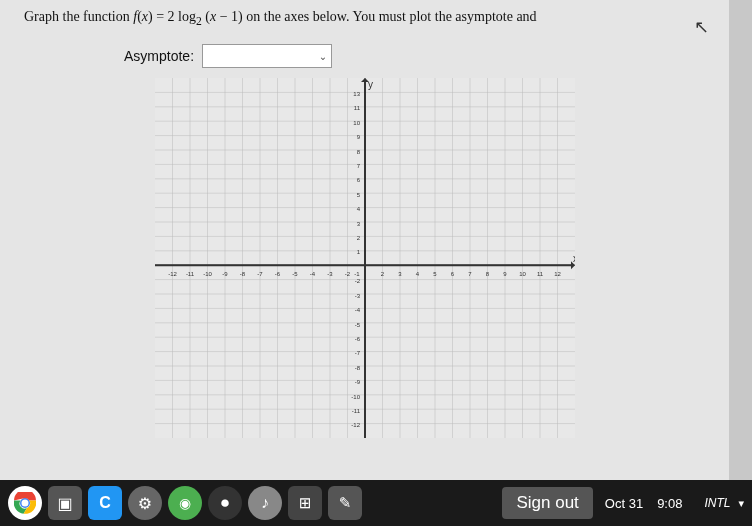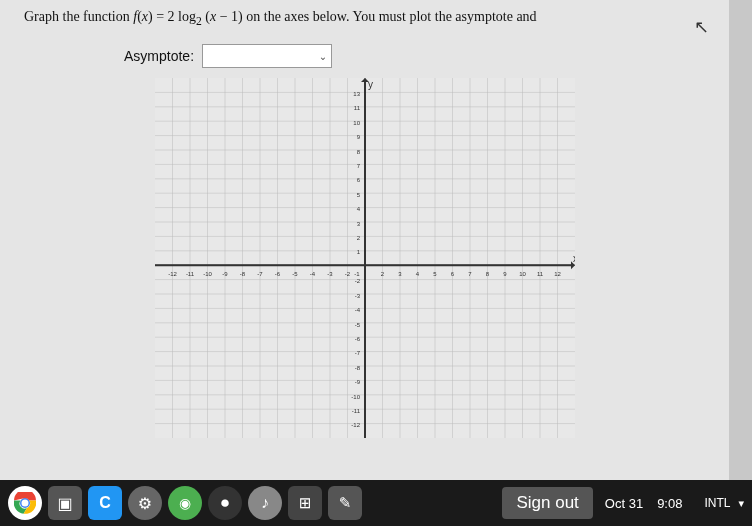--- a/index.html
+++ b/index.html
@@ -134,20 +134,21 @@
     .taskbar-time {
       color: white;
       font-size: 13px;
       margin-right: 16px;
     }
 
     .taskbar-intl {
       color: white;
       font-size: 12px;
       margin-right: 2px;
+      font-style: italic;
     }
 
     .taskbar-arrow {
       color: white;
       font-size: 11px;
     }
 
     
     .graph-svg {
       width: 420px;

